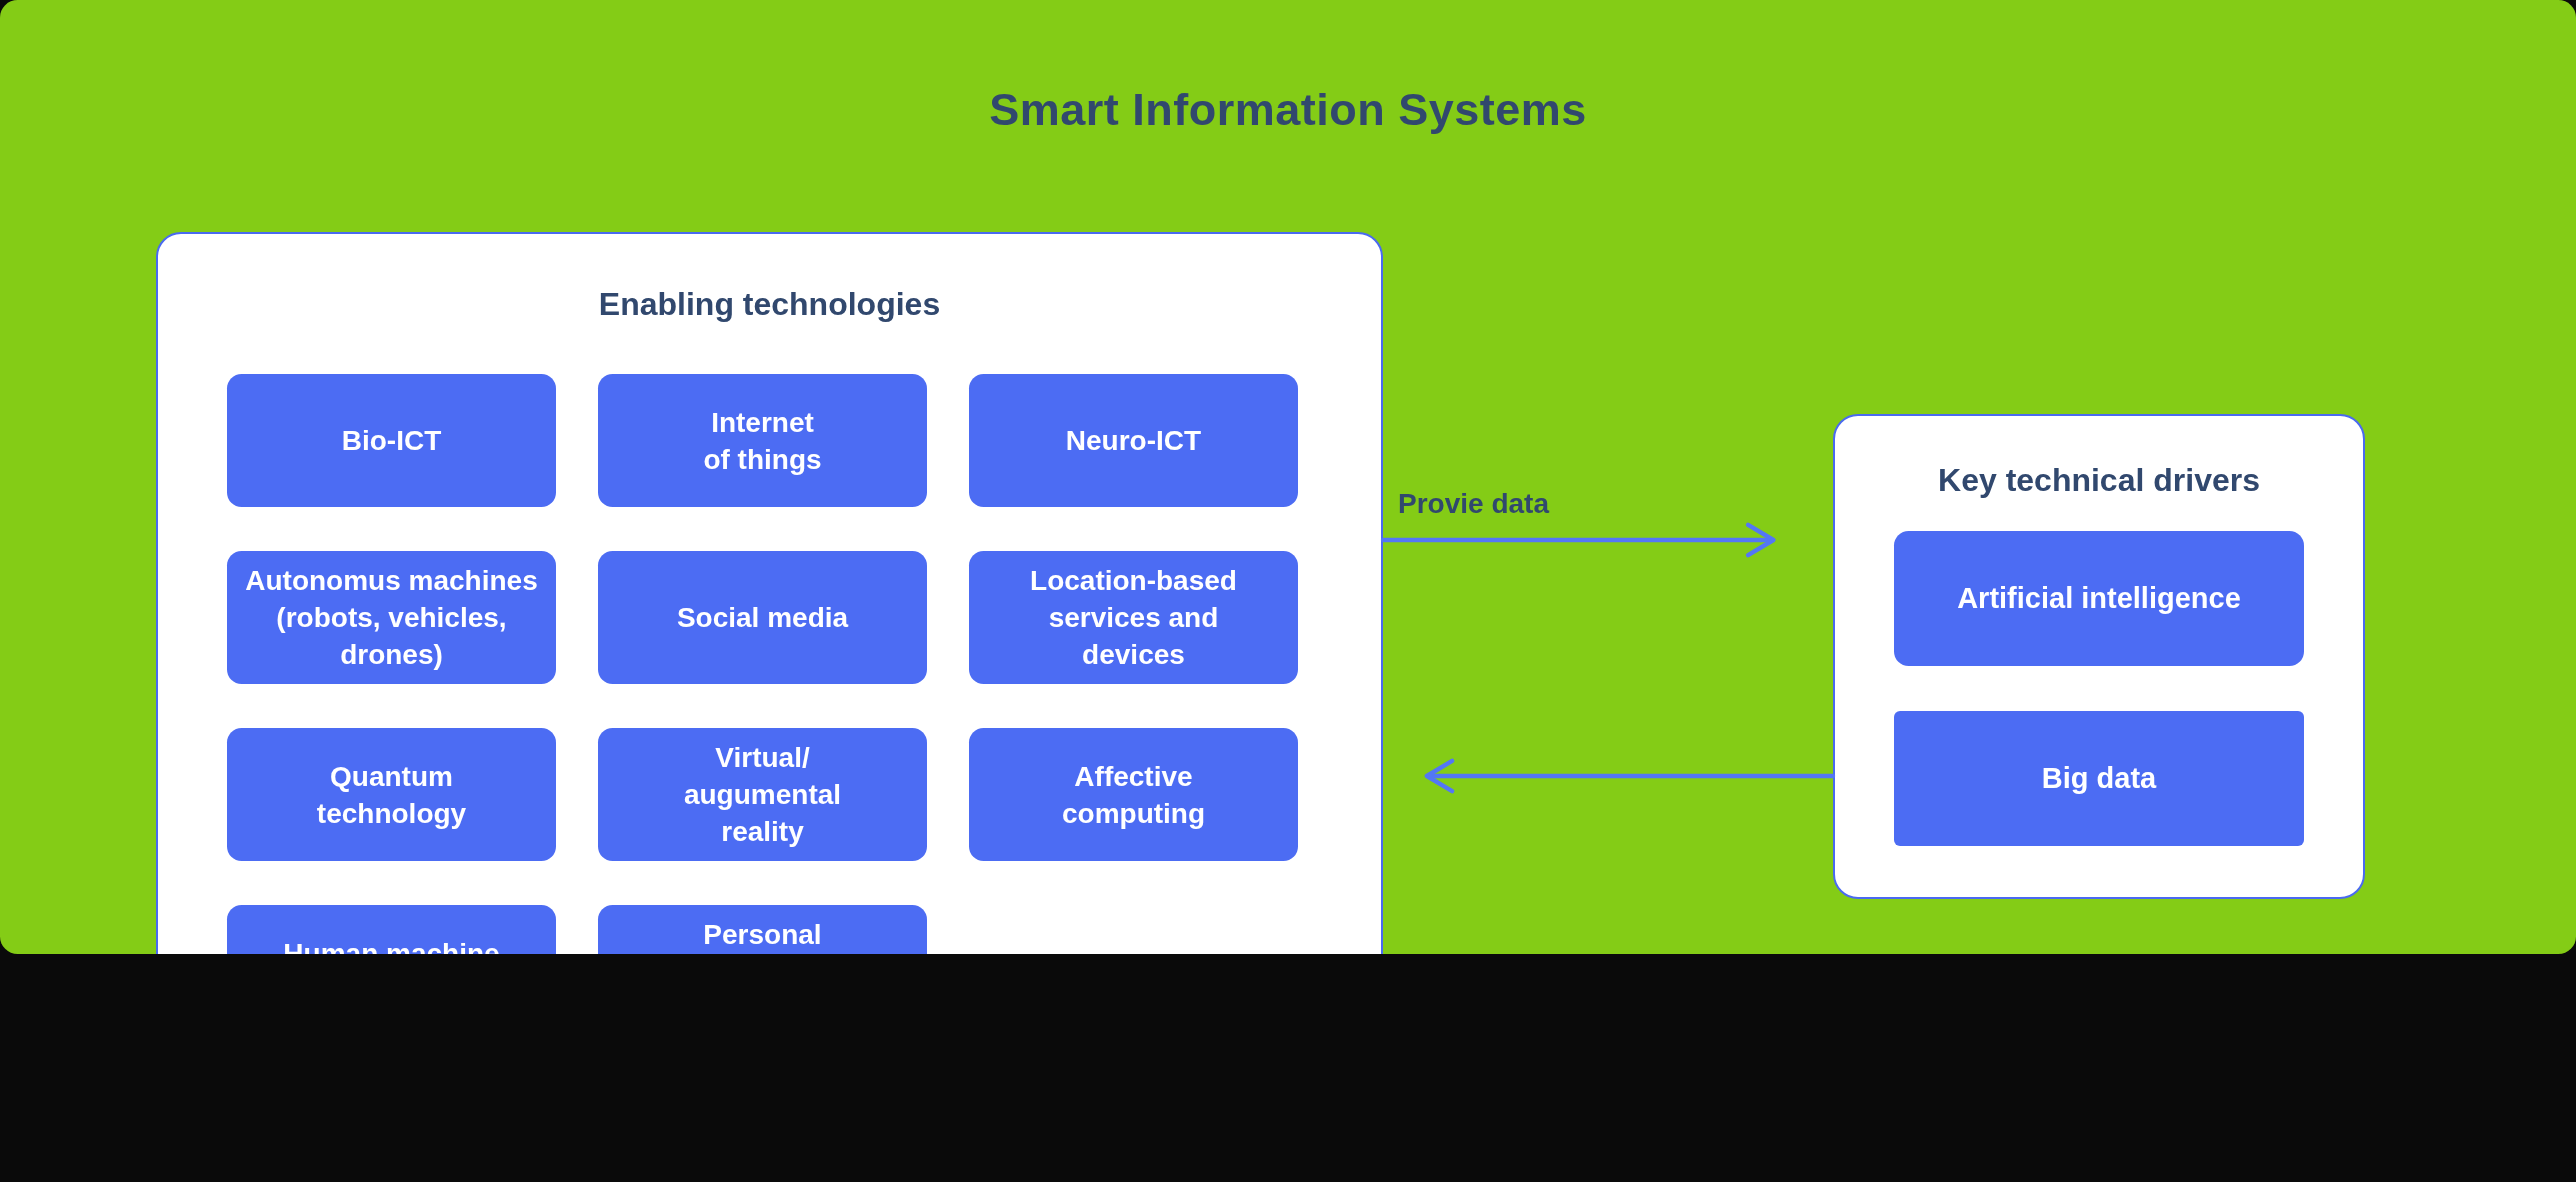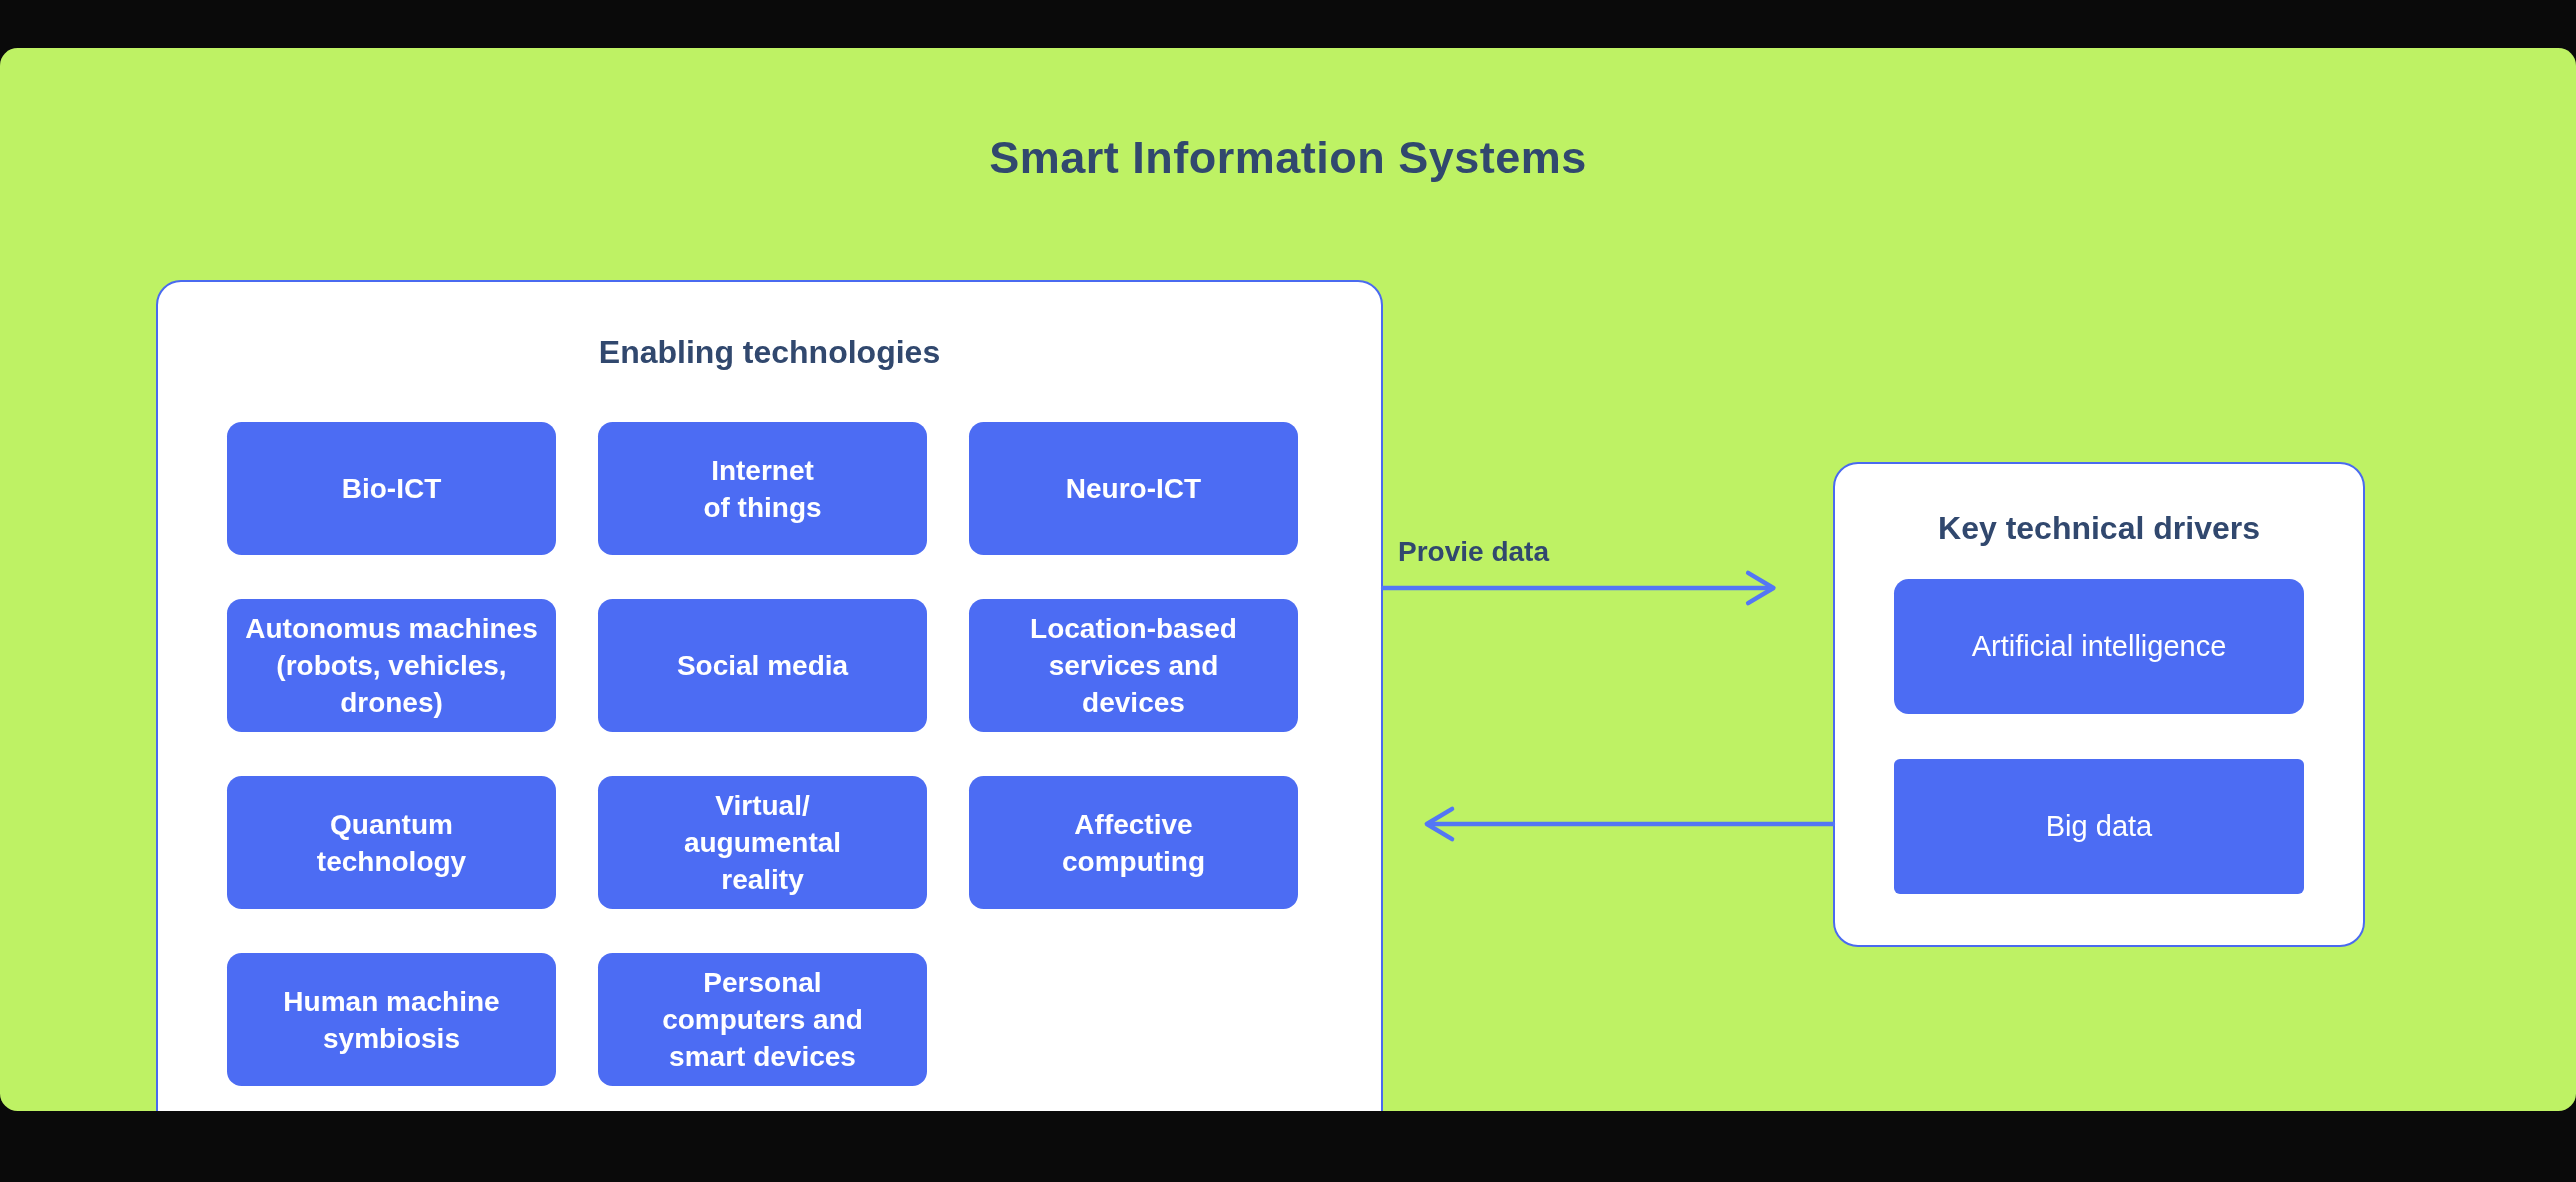--- a/index.html
+++ b/index.html
@@ -4,25 +4,24 @@
 <style>
   html, body {
     margin: 0;
     padding: 0;
     background: #0a0a0a;
     font-family: "Liberation Sans", "DejaVu Sans", sans-serif;
   }
   .canvas {
     position: relative;
     width: 2576px;
-    height: 1063px;
-    background: #bef264;
+    height: 954px;
+    background: #84cc16;
     border-radius: 17.6px;
     overflow: hidden;
-    margin-top: 48px;
   }
   .page-title {
     position: absolute;
     top: 80px;
     left: 0;
     width: 2576px;
     text-align: center;
     font-size: 45px;
     line-height: 59px;
     font-weight: 600;
@@ -83,21 +82,21 @@
     box-sizing: border-box;
   }
   .driver-box {
     width: 410px;
     height: 135px;
     margin: 0 auto;
     background: #4c6cf3;
     border-radius: 14.6px;
     color: #ffffff;
     font-size: 29px;
-    font-weight: 400;
+    font-weight: 700;
     display: flex;
     align-items: center;
     justify-content: center;
     text-align: center;
   }
   .driver-box.first { margin-top: 29px; }
   .driver-box.second { margin-top: 45px; border-radius: 6px; }
   .arrow-svg {
     position: absolute;
     overflow: visible;

